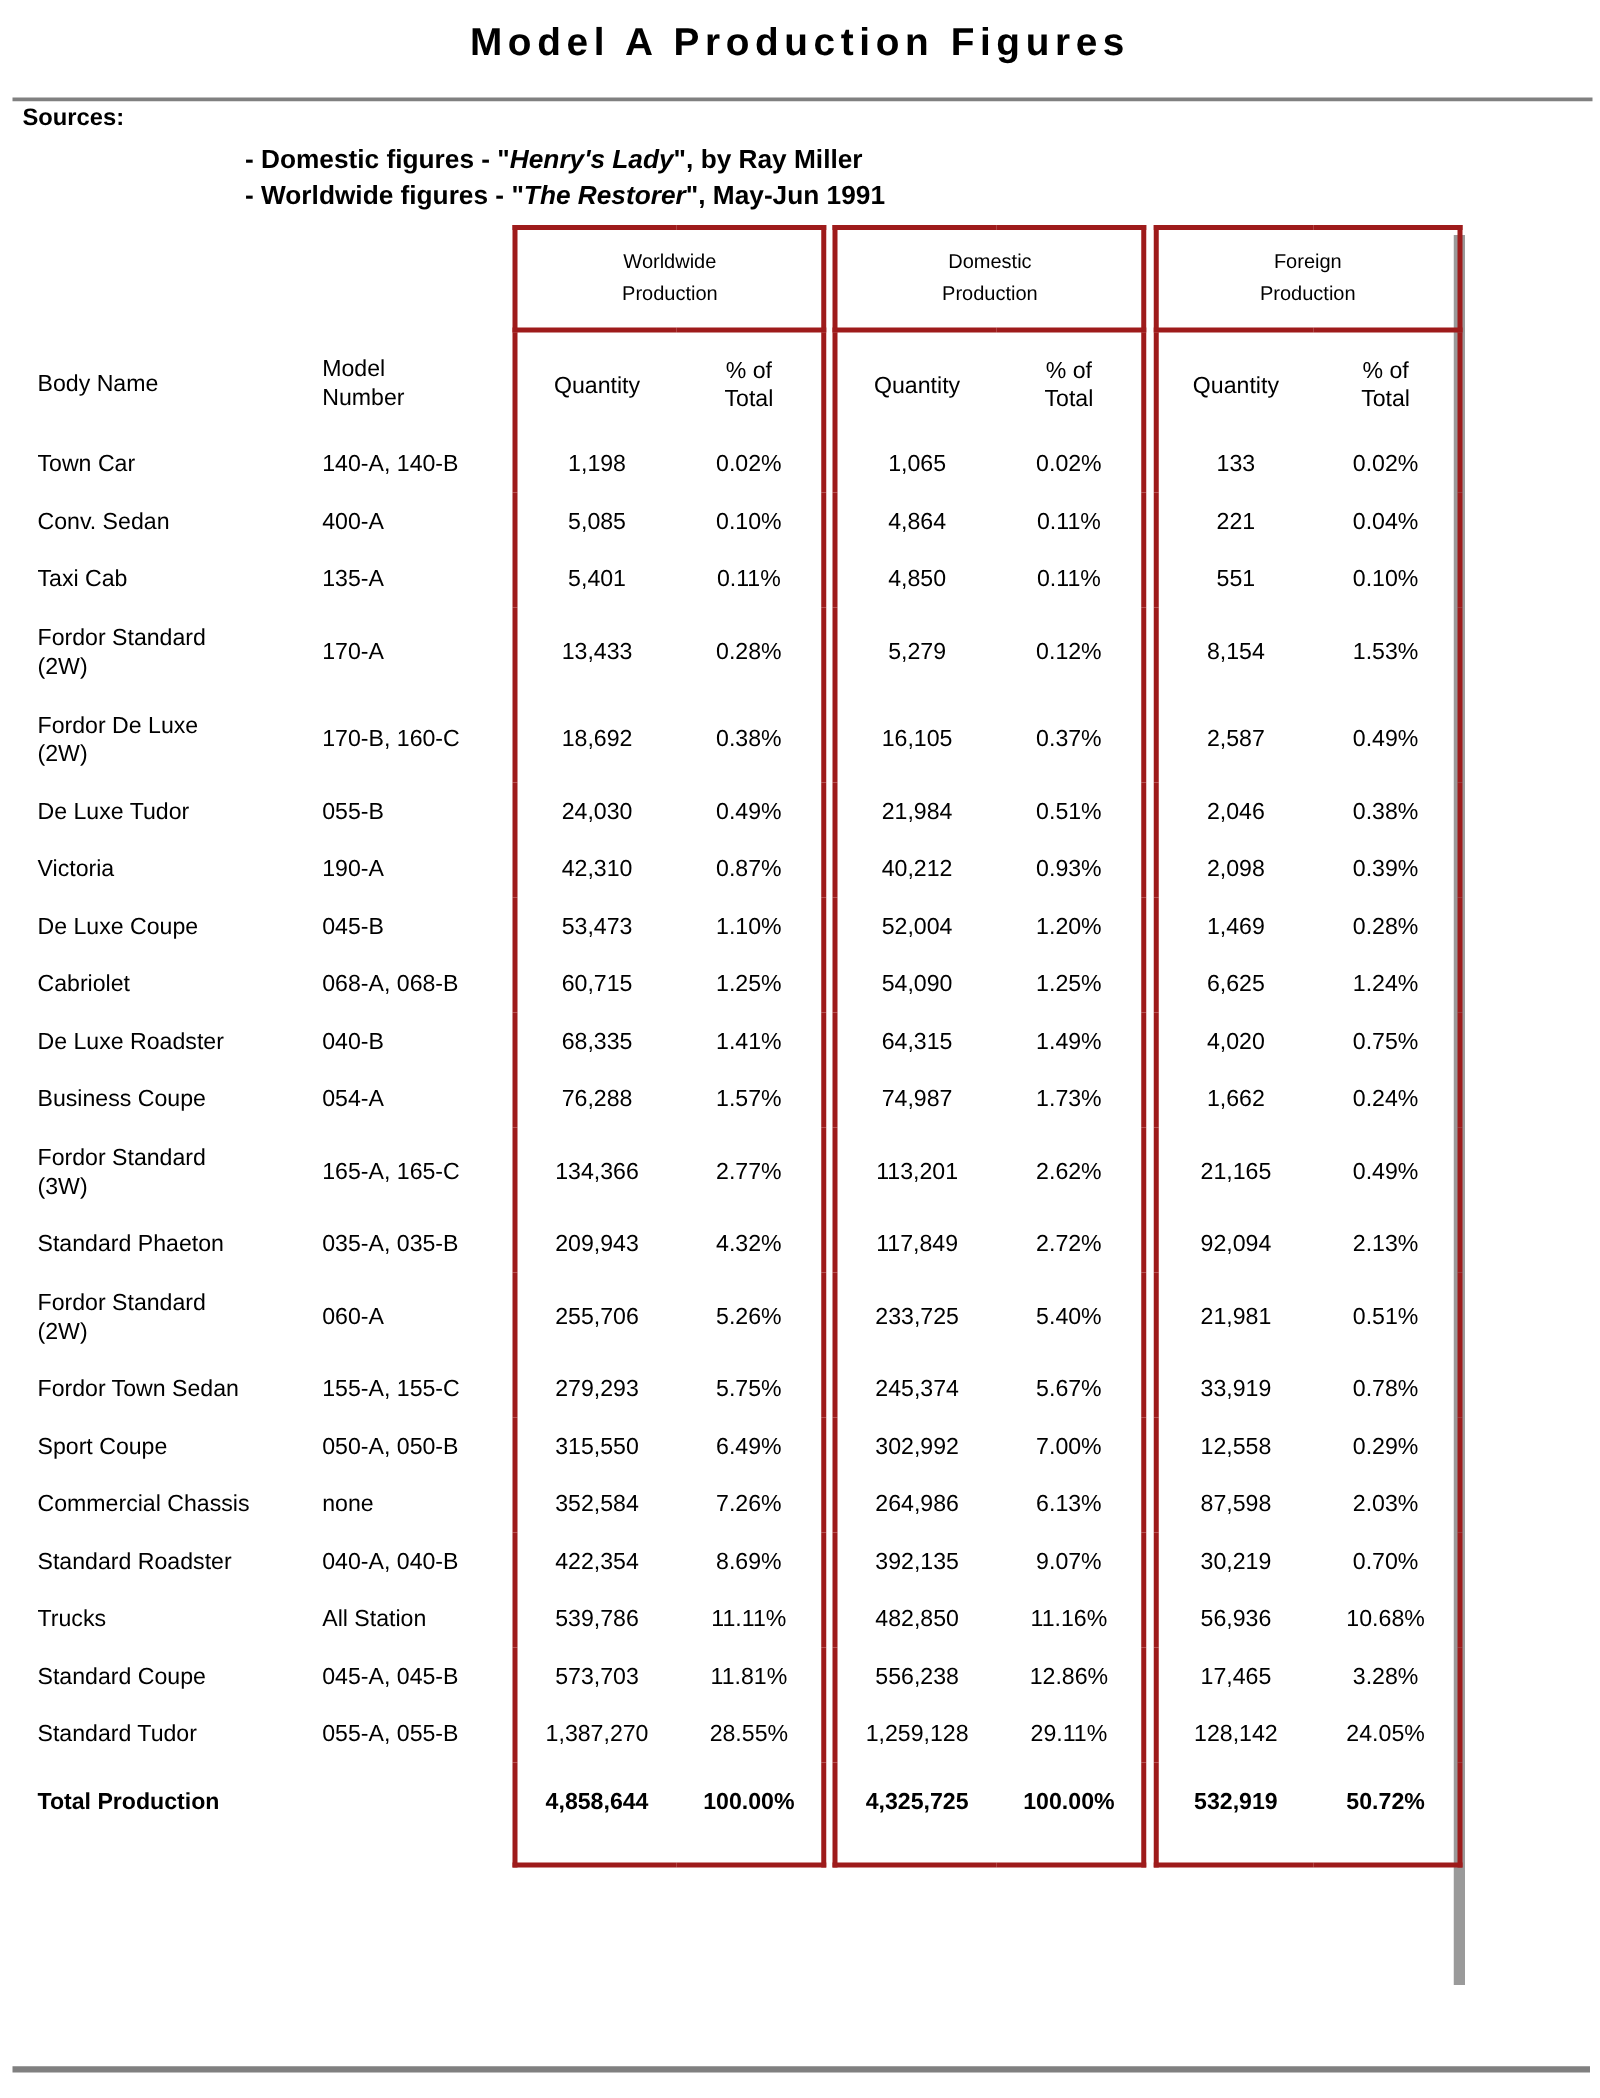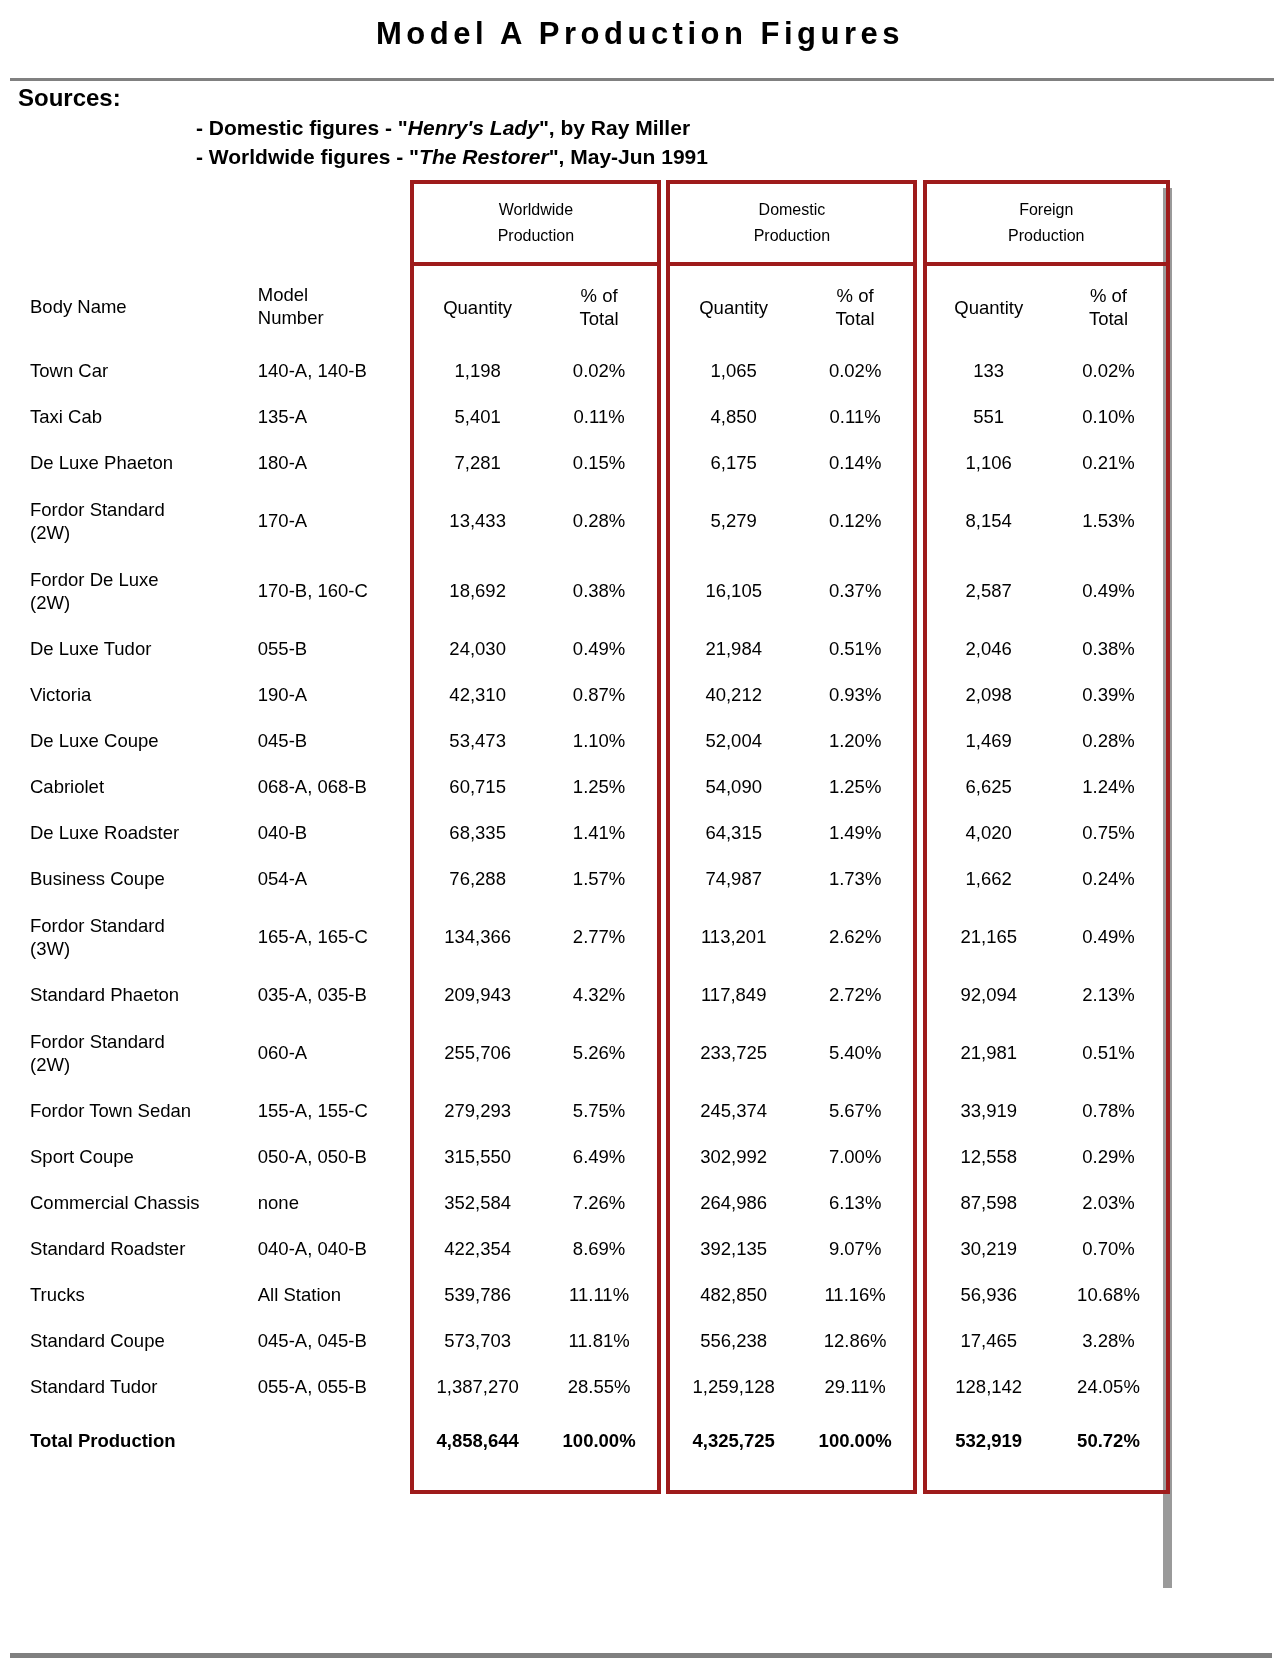--- a/index.html
+++ b/index.html
@@ -43,21 +43,21 @@
     top: 1653px;
     height: 5px;
     background: #808080;
   }
 
   
   .sources {
     position: absolute;
     left: 18px;
     top: 84px;
-    font-size: 24px;
+    font-size: 19px;
     font-weight: bold;
   }
   .source-lines {
     position: absolute;
     left: 196px;
     top: 113px;
     font-size: 21px;
     font-weight: bold;
     line-height: 29px;
   }
@@ -213,42 +213,42 @@
         <td class="c-qty gl">1,198</td>
         <td class="c-pct gr">0.02%</td>
         <td></td>
         <td class="c-qty gl">1,065</td>
         <td class="c-pct gr">0.02%</td>
         <td></td>
         <td class="c-qty gl">133</td>
         <td class="c-pct gr">0.02%</td>
       </tr>
       <tr class="data">
+        <td class="c-body">Conv. Sedan</td>
+        <td class="c-model nowrap">400-A</td>
+        <td class="c-qty gl">5,085</td>
+        <td class="c-pct gr">0.10%</td>
+        <td></td>
+        <td class="c-qty gl">4,864</td>
+        <td class="c-pct gr">0.11%</td>
+        <td></td>
+        <td class="c-qty gl">221</td>
+        <td class="c-pct gr">0.04%</td>
+      </tr>
+      <tr class="data">
         <td class="c-body">Taxi Cab</td>
         <td class="c-model nowrap">135-A</td>
         <td class="c-qty gl">5,401</td>
         <td class="c-pct gr">0.11%</td>
         <td></td>
         <td class="c-qty gl">4,850</td>
         <td class="c-pct gr">0.11%</td>
         <td></td>
         <td class="c-qty gl">551</td>
         <td class="c-pct gr">0.10%</td>
-      </tr>
-      <tr class="data">
-        <td class="c-body">De Luxe Phaeton</td>
-        <td class="c-model nowrap">180-A</td>
-        <td class="c-qty gl">7,281</td>
-        <td class="c-pct gr">0.15%</td>
-        <td></td>
-        <td class="c-qty gl">6,175</td>
-        <td class="c-pct gr">0.14%</td>
-        <td></td>
-        <td class="c-qty gl">1,106</td>
-        <td class="c-pct gr">0.21%</td>
       </tr>
       <tr class="data tall">
         <td class="c-body two-line">
           <div>Fordor Standard</div>
           <div>(2W)</div>
         </td>
         <td class="c-model nowrap">170-A</td>
         <td class="c-qty gl">13,433</td>
         <td class="c-pct gr">0.28%</td>
         <td></td>

